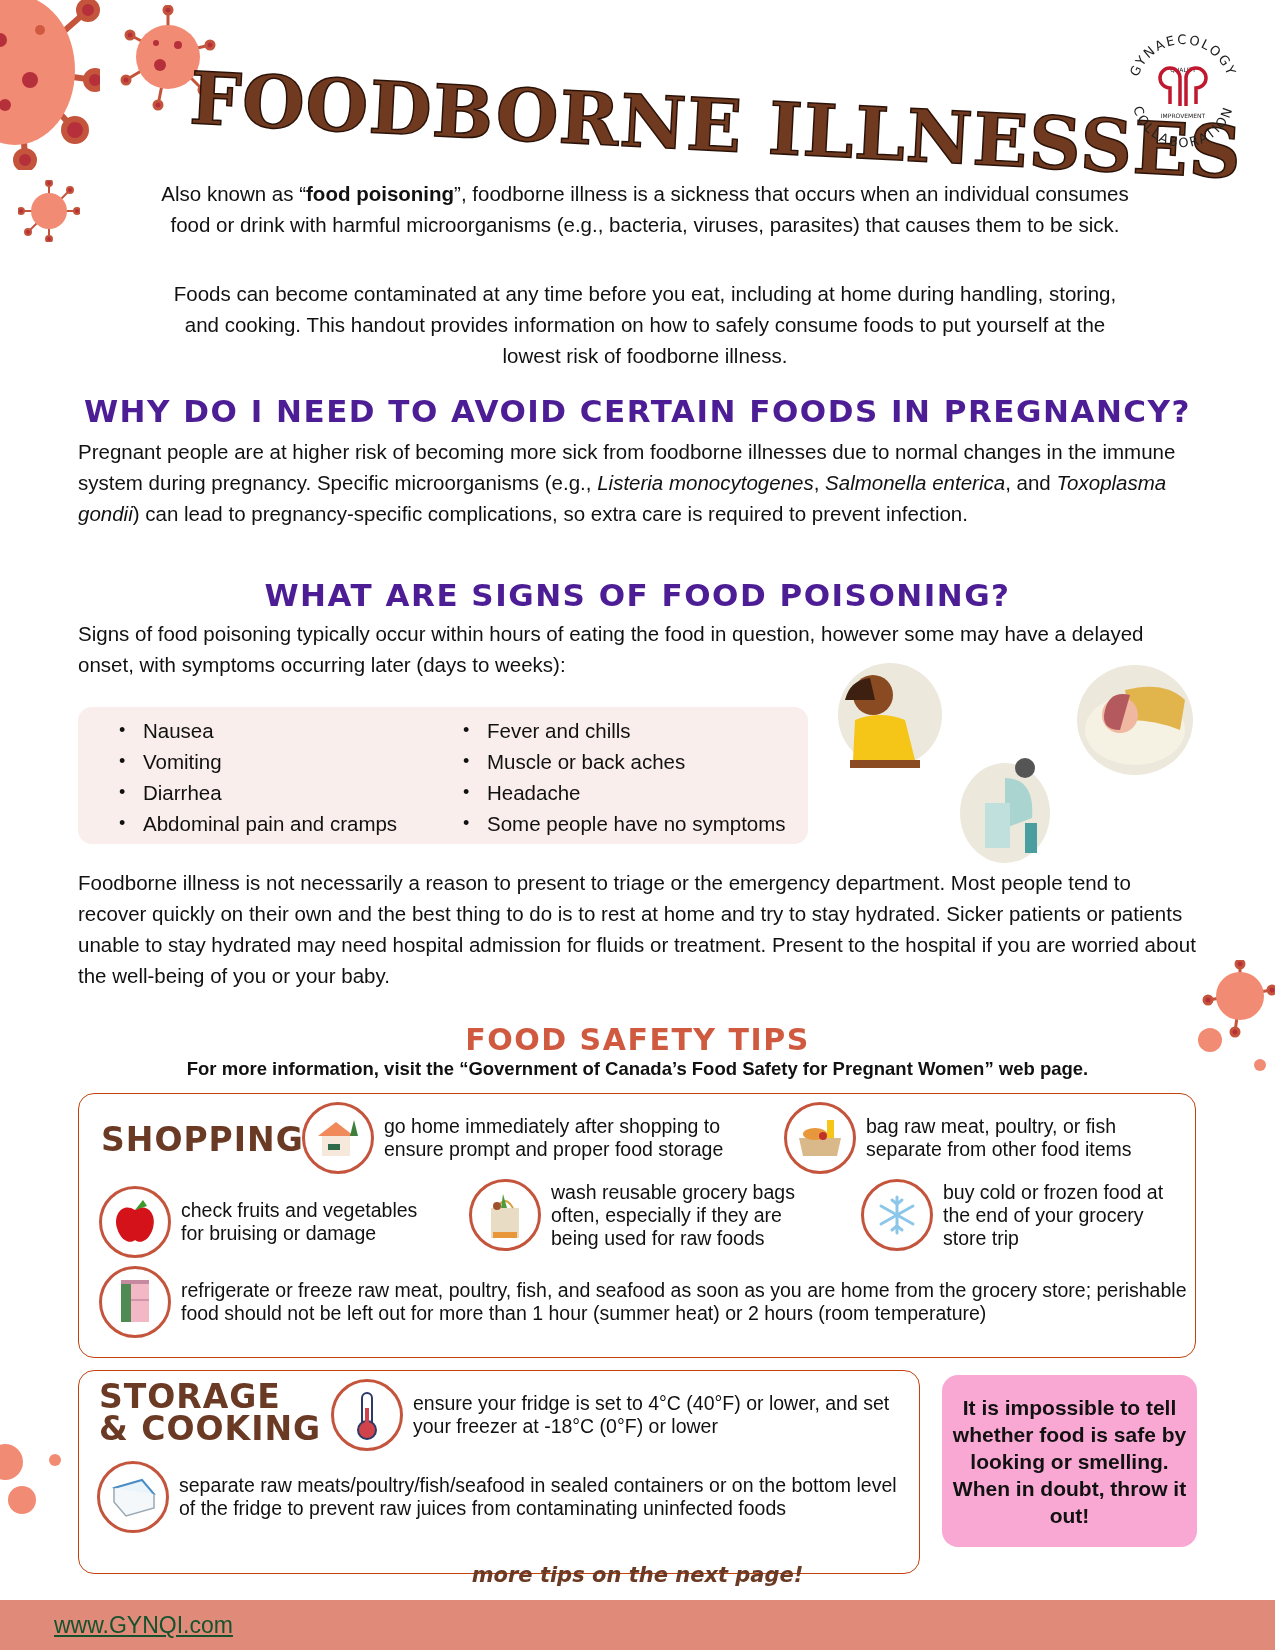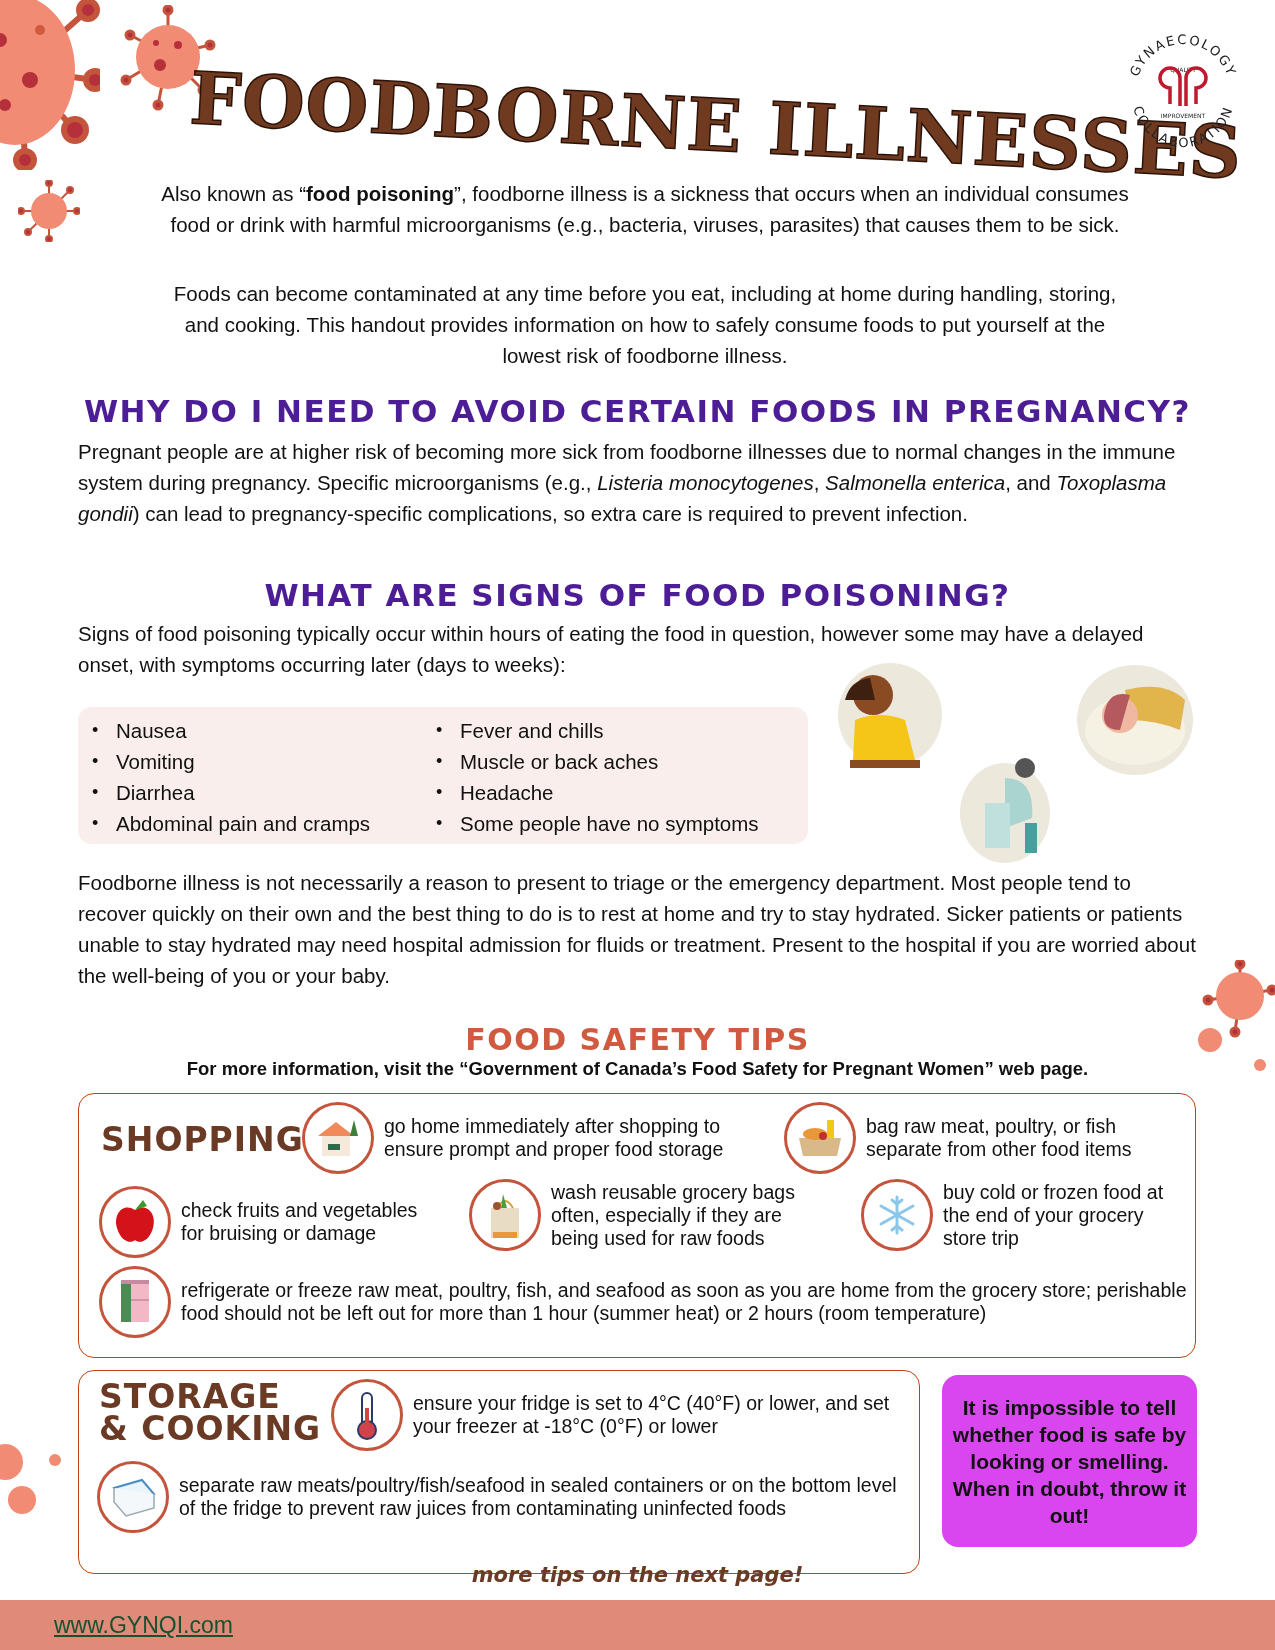--- a/index.html
+++ b/index.html
@@ -25,37 +25,37 @@
     font-family: "DejaVu Sans", sans-serif; font-weight: bold; font-size: 31px;
     color: #4c1d95; letter-spacing: 1.5px; text-transform: uppercase;
   }
   .body-p { position: absolute; left: 78px; width: 1120px; font-size: 20.5px; line-height: 31px; }
   .body-p i { font-style: italic; }
 
   .symptoms {
     position: absolute; left: 78px; top: 707px; width: 730px; height: 137px;
     background: #f9eeeb; border-radius: 14px;
   }
-  .symptoms ul { position: absolute; top: 8px; list-style: none; }
+  .symptoms ul { position: absolute; top: 8px; list-style: none; margin-left: 27px; }
   .symptoms li { font-size: 20.5px; line-height: 31px; position: relative; padding-left: 38px; }
   .symptoms li::before { content: "•"; position: absolute; left: 14px; font-size: 18px; }
 
   .illus { position: absolute; }
 
   .tips-title { position: absolute; left: 0; top: 1022px; width: 1275px; text-align: center;
     font-family: "DejaVu Sans", sans-serif; font-weight: bold; font-size: 30px; color: #d05a3f; letter-spacing: 1.5px; }
   .tips-sub { position: absolute; left: 0; top: 1058px; width: 1275px; text-align: center; font-weight: bold; font-size: 18.5px; }
 
   .box { position: absolute; border: 1px solid #c2410c; border-radius: 16px; background: #fff; }
   .box-label { position: absolute; font-family: "DejaVu Sans", sans-serif; font-weight: bold; color: #6b3a24; font-size: 33px; line-height: 32px; letter-spacing: 1px; }
   .tip { position: absolute; display: flex; align-items: center; }
   .circle { width: 72px; height: 72px; border-radius: 50%; border: 3px solid #c4553c; display: flex; align-items: center; justify-content: center; flex: none; background: #fff; }
   .tip-text { margin-left: 10px; font-size: 19.5px; line-height: 23px; }
 
-  .callout { position: absolute; left: 942px; top: 1375px; width: 255px; height: 172px; background: #d946ef; border-radius: 16px;
+  .callout { position: absolute; left: 942px; top: 1375px; width: 255px; height: 172px; background: #f9a8d4; border-radius: 16px;
     display: flex; align-items: center; justify-content: center; text-align: center; font-weight: bold; font-size: 21px; line-height: 27px; padding: 10px; }
 
   .more { position: absolute; left: 0; top: 1563px; width: 1275px; text-align: center; font-family: "DejaVu Sans", sans-serif; font-weight: bold; font-size: 21px; color: #6b3a24; font-style: italic; }
   .footer { position: absolute; left: 0; top: 1600px; width: 1275px; height: 50px; background: #e08a7a; }
   .footer a { position: absolute; left: 54px; top: 12px; font-size: 23px; color: #14532d; text-decoration: underline; }
 </style>
 </head>
 <body>
 
 <svg class="virus" style="left:-40px;top:-30px" width="140" height="200" viewBox="0 0 140 200">

